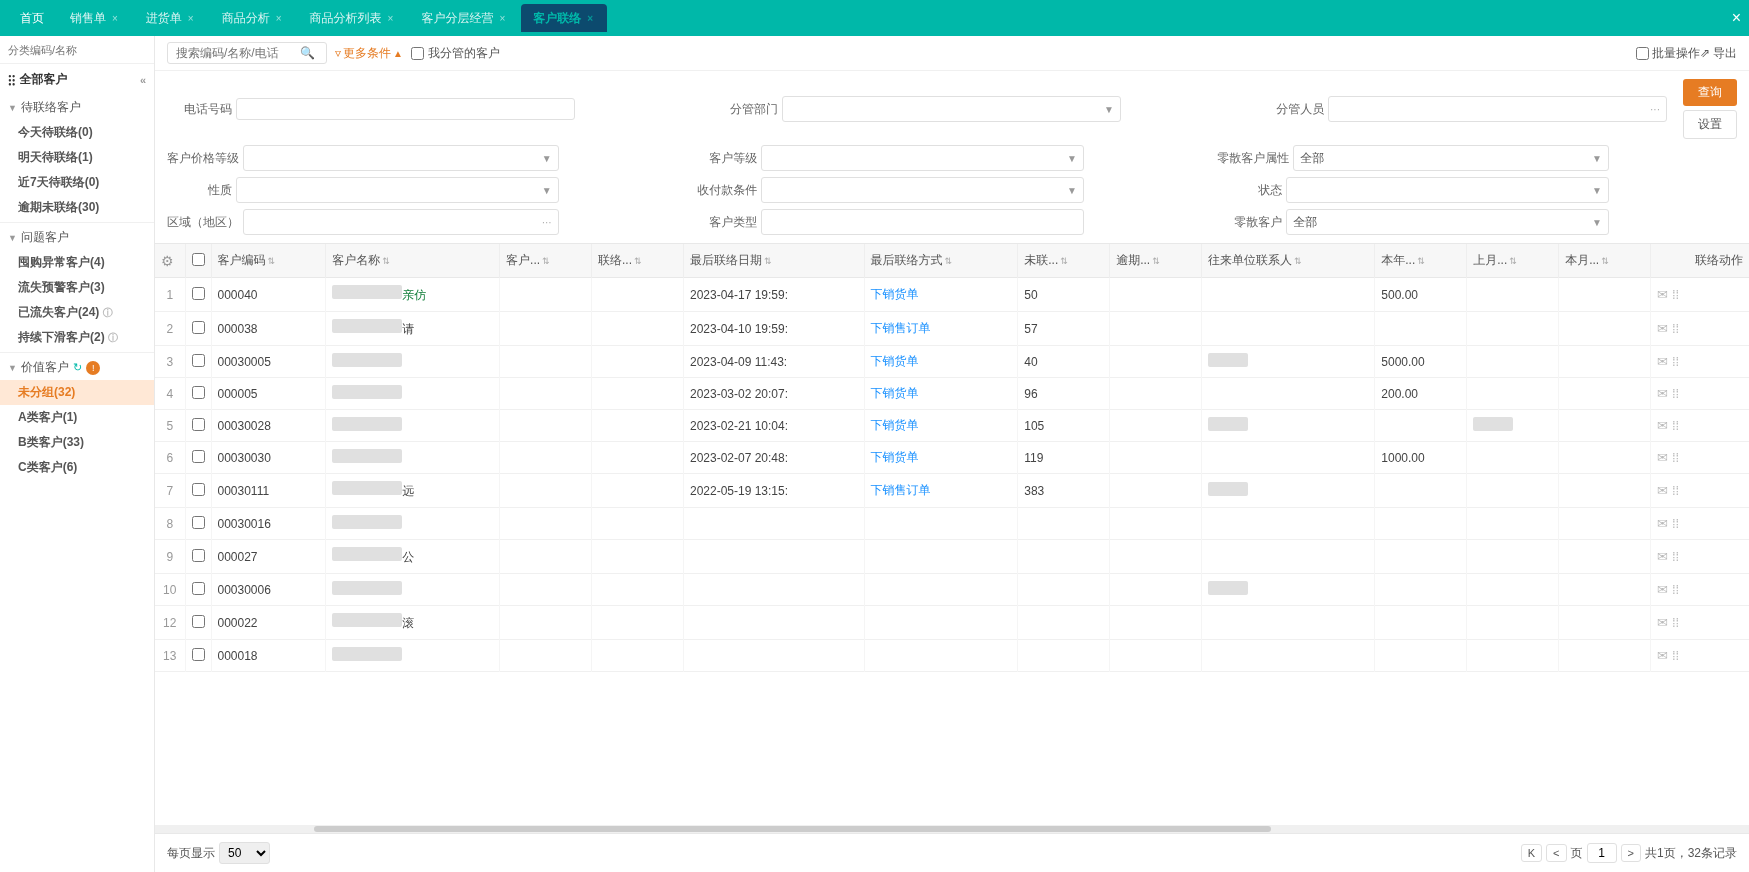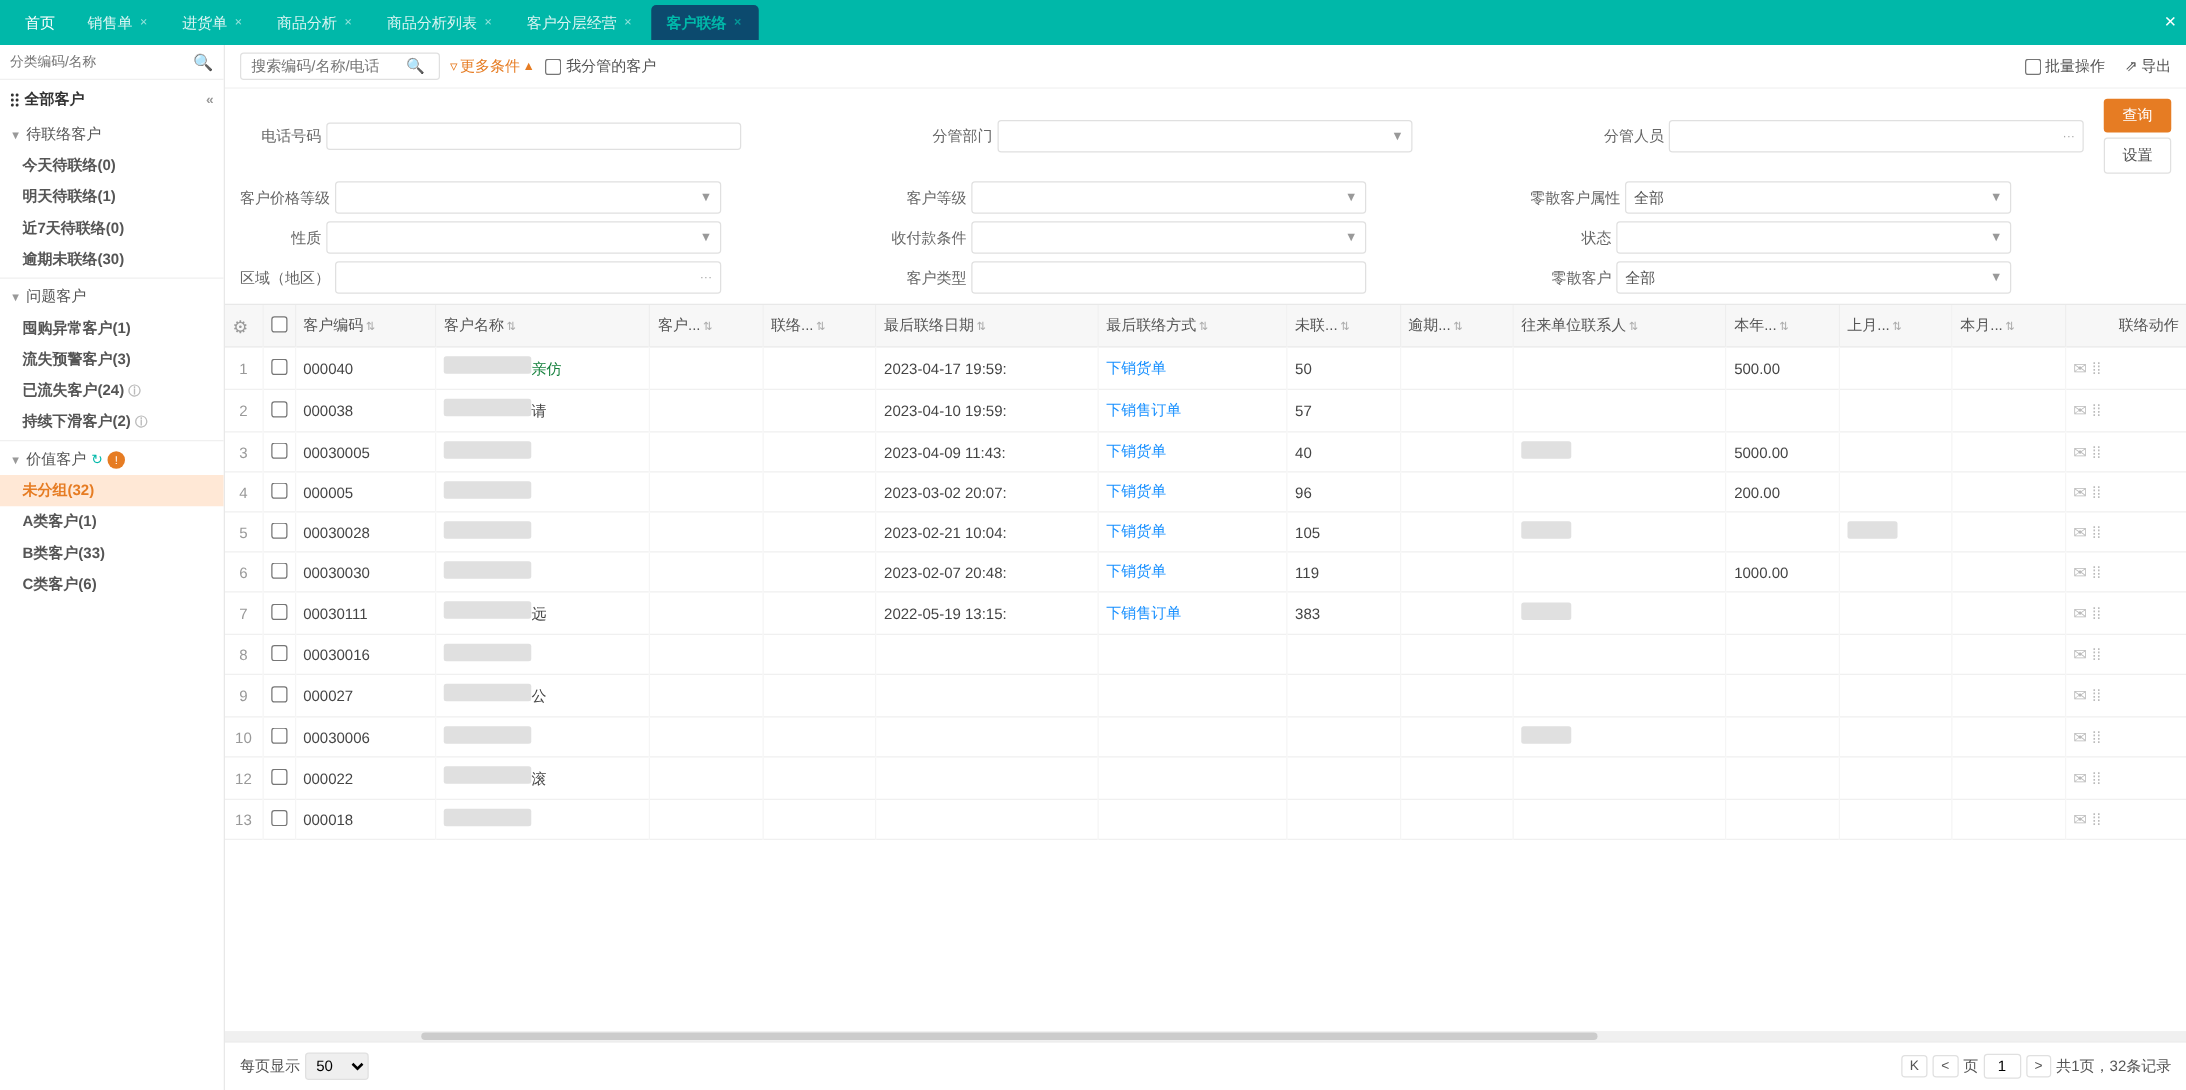--- a/index.html
+++ b/index.html
@@ -54,21 +54,21 @@
 
     
     .main-layout {
       display: flex;
       height: calc(100vh - 36px);
       background: #f0f0f0;
     }
 
     
     .sidebar {
-      width: 180px;
+      width: 155px;
       background: white;
       border-right: 1px solid #e8e8e8;
       display: flex;
       flex-direction: column;
       overflow-y: auto;
       flex-shrink: 0;
     }
     .sidebar-search {
       display: flex;
       align-items: center;
@@ -172,21 +172,21 @@
     .filter-checkbox {
       display: flex;
       align-items: center;
       gap: 4px;
       color: #555;
       font-size: 12px;
     }
     .filter-right {
       margin-left: auto;
       display: flex;
-      gap: 16px;
+      gap: 0;
     }
     .btn-batch {
       display: flex;
       align-items: center;
       gap: 3px;
       color: #555;
       font-size: 12px;
       cursor: pointer;
     }
     .btn-export {
@@ -461,21 +461,21 @@
     <div class="sidebar-item">明天待联络(1)</div>
     <div class="sidebar-item">近7天待联络(0)</div>
     <div class="sidebar-item">逾期未联络(30)</div>
 
     <div class="sidebar-divider"></div>
 
     <div class="sidebar-group-title">
       <span class="arrow">▼</span>
       <span>问题客户</span>
     </div>
-    <div class="sidebar-item">囤购异常客户(1)</div>
+    <div class="sidebar-item">囤购异常客户(4)</div>
     <div class="sidebar-item">流失预警客户(3)</div>
     <div class="sidebar-item">已流失客户(24) <span style="color:#bbb;font-size:10px;">ⓘ</span></div>
     <div class="sidebar-item">持续下滑客户(2) <span style="color:#bbb;font-size:10px;">ⓘ</span></div>
 
     <div class="sidebar-divider"></div>
 
     <div class="sidebar-group-title">
       <span class="arrow">▼</span>
       <span>价值客户</span>
       <span class="refresh-icon">↻</span>

